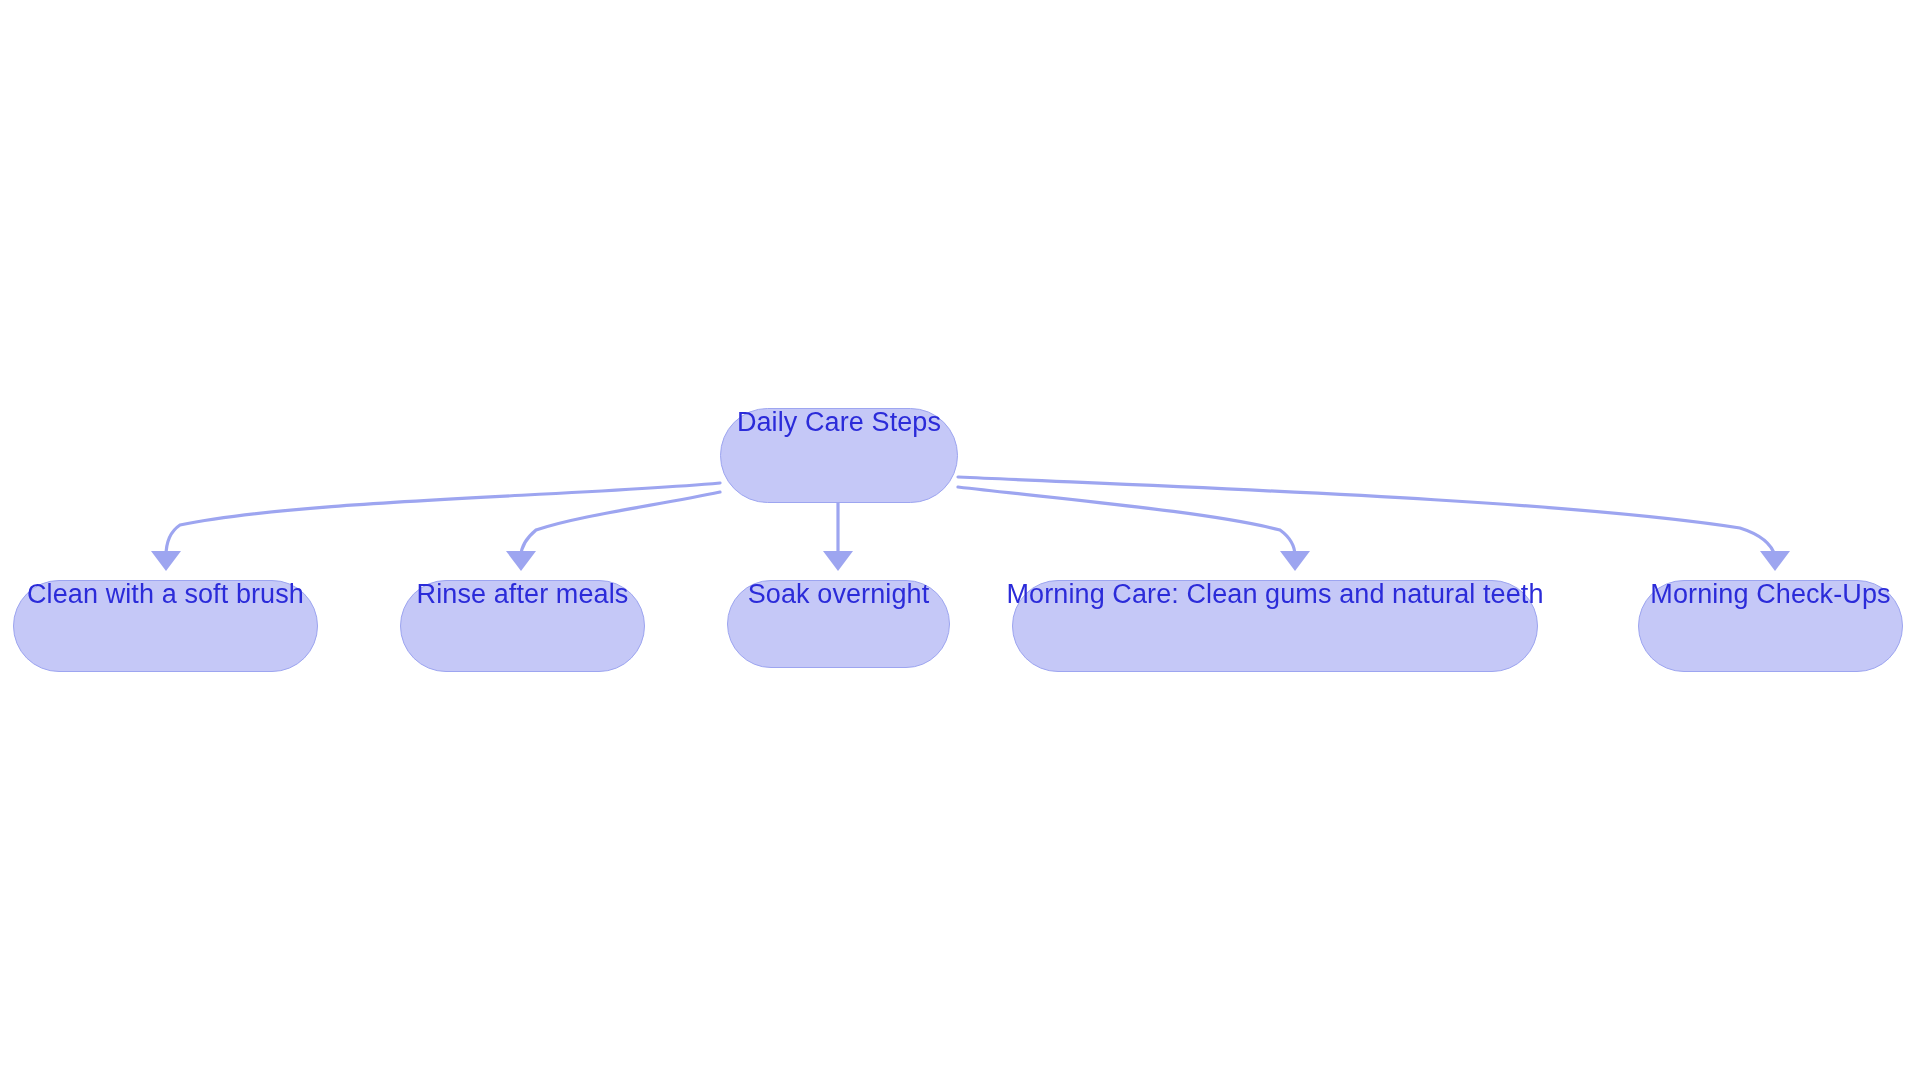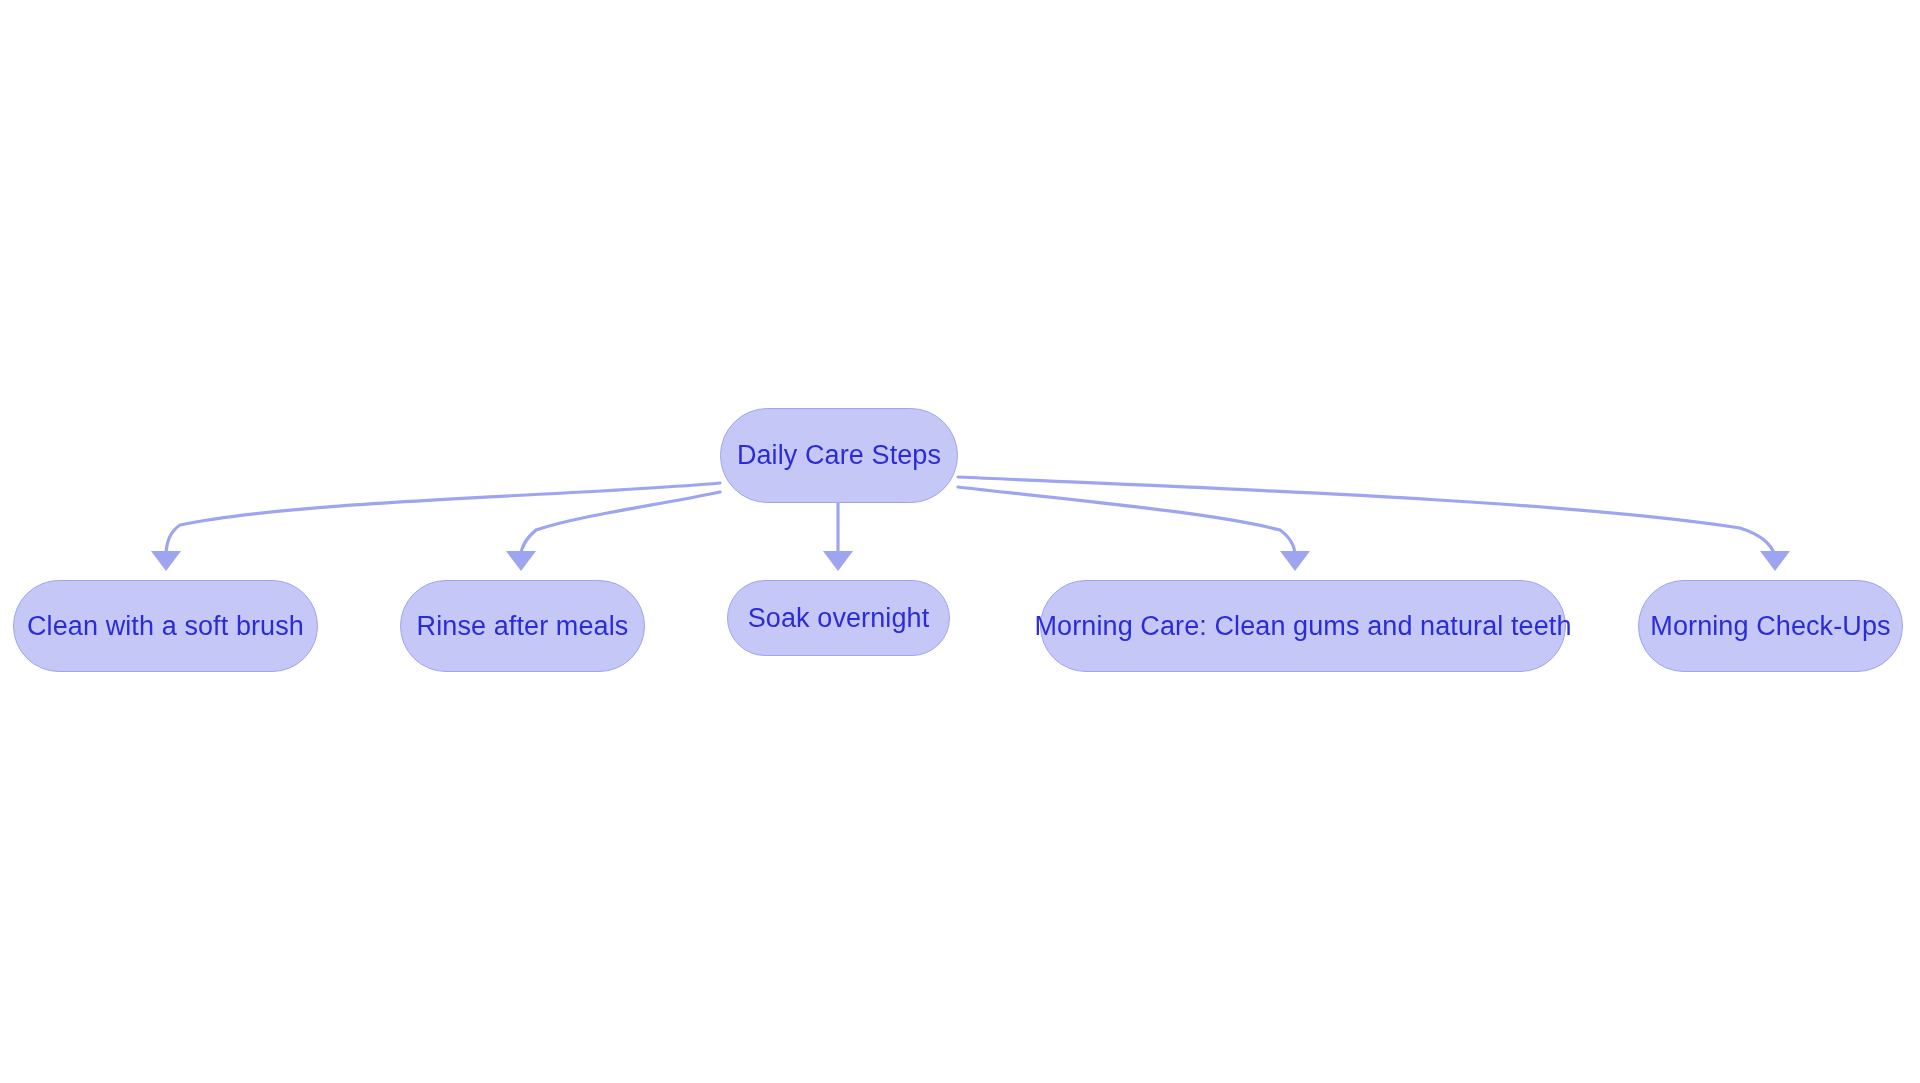--- a/index.html
+++ b/index.html
@@ -24,21 +24,21 @@
     position: absolute;
     inset: 0;
     width: 1920px;
     height: 1083px;
     pointer-events: none;
   }
   .node {
     position: absolute;
     box-sizing: border-box;
     display: flex;
-    align-items: center;
+    align-items: flex-start;
     justify-content: center;
     background: #c5c8f7;
     border: 1.6px solid #9da5f0;
     border-radius: 999px;
     color: #2b2bd9;
     font-size: 27px;
     font-weight: 400;
     letter-spacing: 0.1px;
     line-height: 1;
     white-space: nowrap;
@@ -81,25 +81,25 @@
   </div>
 
   <div class="node" style="left: 400px; top: 580px; width: 245px; height: 92px; background: rgb(197, 200, 247); border-color: rgb(157, 165, 240); color: rgb(43, 43, 217);">
     <span class="node-label">Rinse after meals</span>
   </div>
 
   <div class="node" style="left: 13px; top: 580px; width: 305px; height: 92px; background: rgb(197, 200, 247); border-color: rgb(157, 165, 240); color: rgb(43, 43, 217);">
     <span class="node-label">Clean with a soft brush</span>
   </div>
 
-  <div class="node" style="left: 727px; top: 580px; width: 223px; height: 76px; background: rgb(197, 200, 247); border-color: rgb(157, 165, 240); color: rgb(43, 43, 217);">
+  <div class="node" style="left: 727px; top: 580px; width: 223px; height: 88px; background: rgb(197, 200, 247); border-color: rgb(157, 165, 240); color: rgb(43, 43, 217);">
     <span class="node-label">Soak overnight</span>
   </div>
 
-  <div class="node" style="left: 1040px; top: 580px; width: 526px; height: 92px; background: rgb(197, 200, 247); border-color: rgb(157, 165, 240); color: rgb(43, 43, 217);">
+  <div class="node" style="left: 1012px; top: 580px; width: 526px; height: 92px; background: rgb(197, 200, 247); border-color: rgb(157, 165, 240); color: rgb(43, 43, 217);">
     <span class="node-label">Morning Care: Clean gums and natural teeth</span>
   </div>
 
   <div class="node" style="left: 1638px; top: 580px; width: 265px; height: 92px; background: rgb(197, 200, 247); border-color: rgb(157, 165, 240); color: rgb(43, 43, 217);">
     <span class="node-label">Morning Check-Ups</span>
   </div>
 
 </div>
 
 </body></html>

